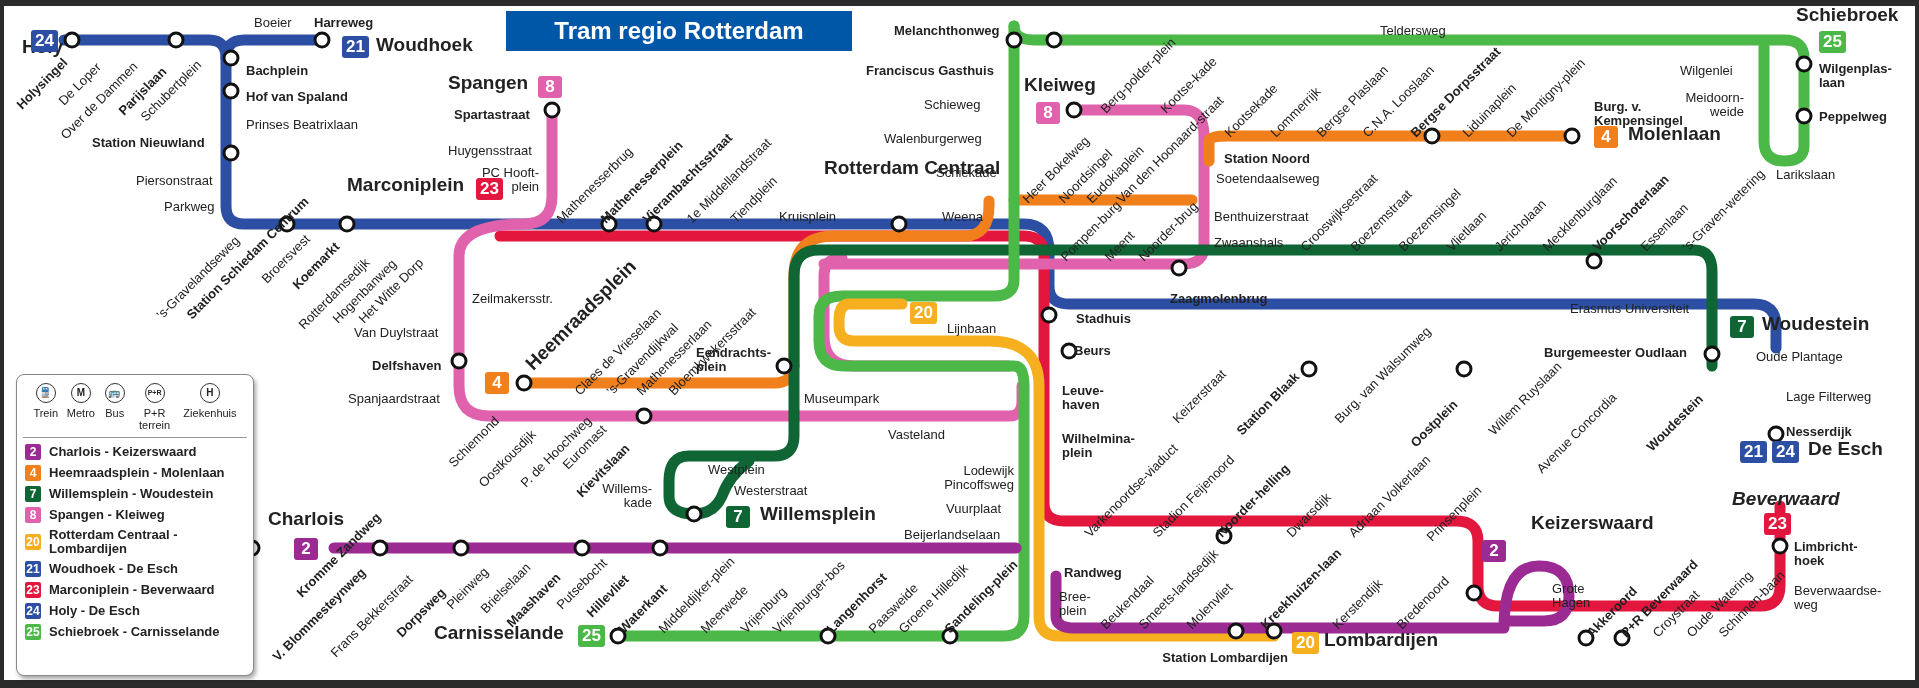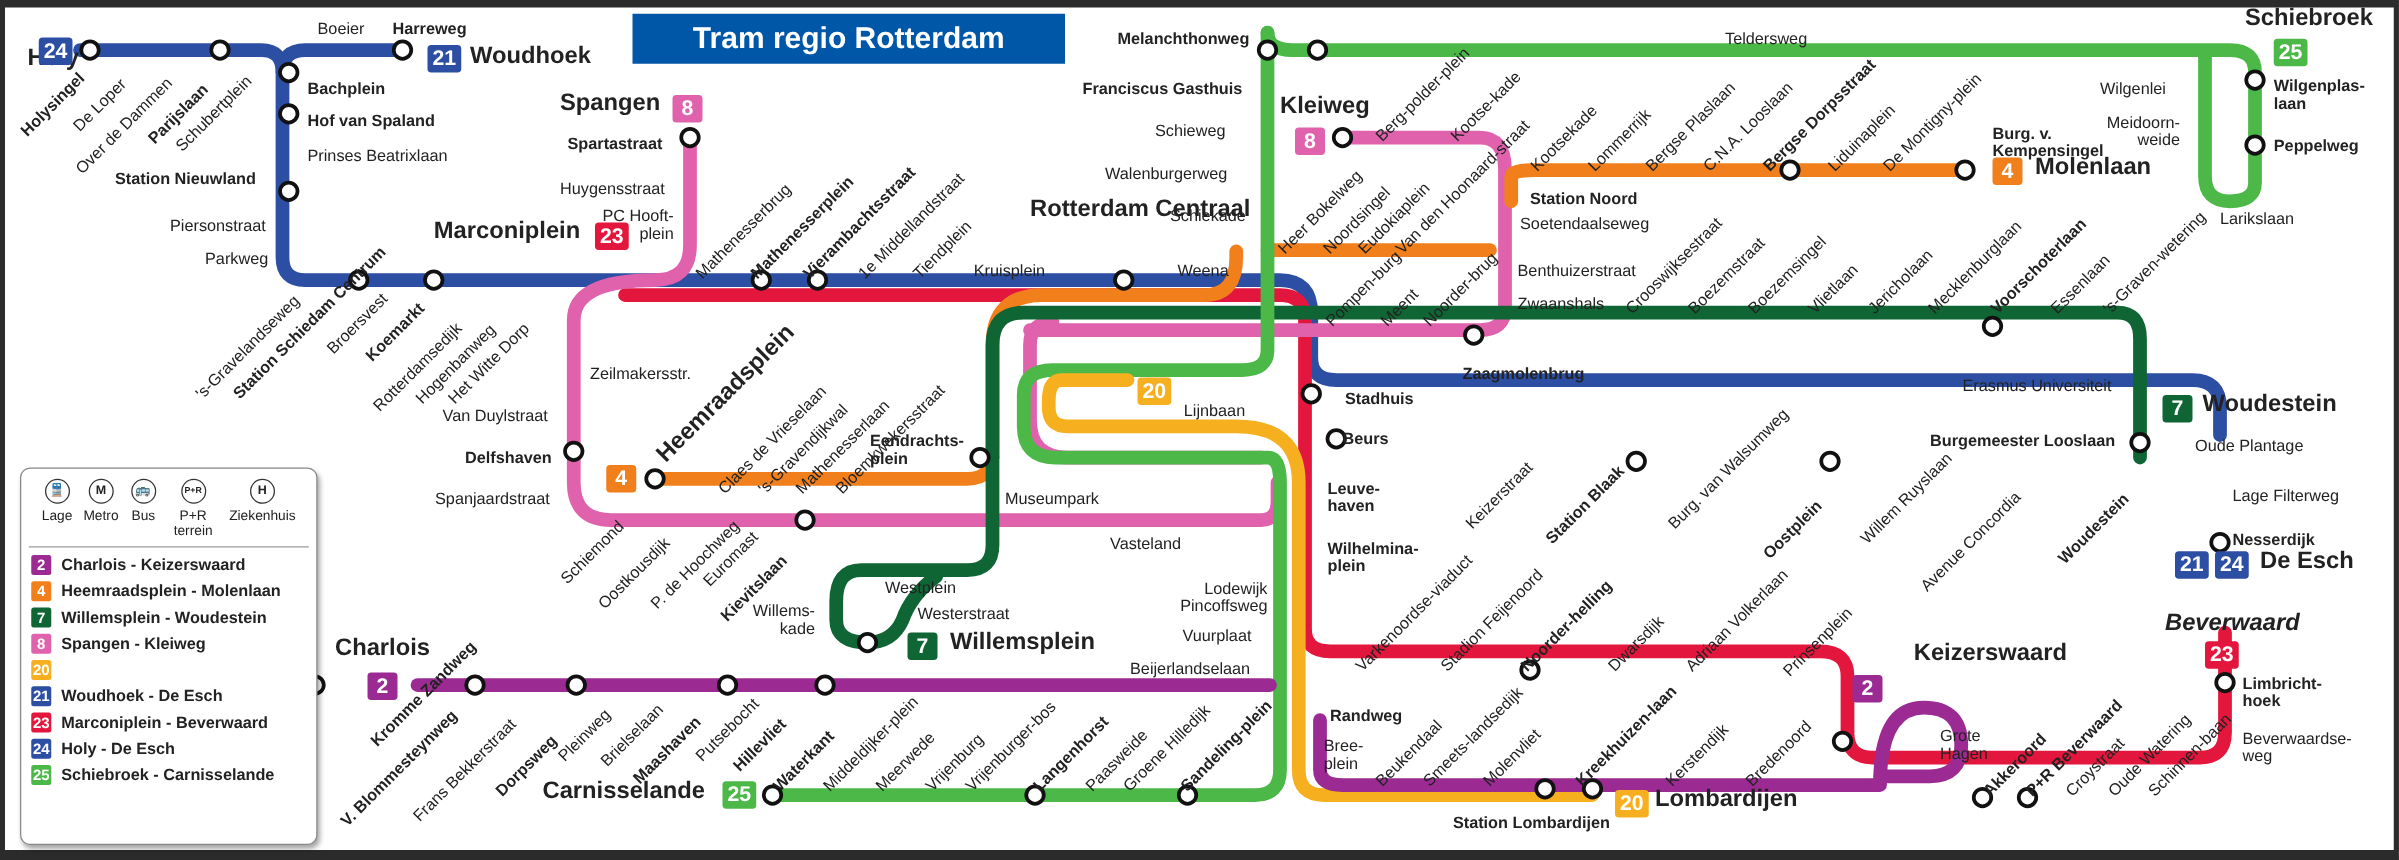--- a/index.html
+++ b/index.html
@@ -168,21 +168,21 @@
   <div class="lbl b" style="left:1815px;top:56px;width:70px;white-space:normal;">Wilgenplas-laan</div>
   <div class="lbl b" style="left:1815px;top:104px;">Peppelweg</div>
   <div class="lbl" style="left:1772px;top:162px;">Larikslaan</div>
   <div class="lbl b" style="left:1590px;top:94px;width:100px;white-space:normal;">Burg. v. Kempensingel</div>
   <div class="lbl b" style="left:1220px;top:146px;">Station Noord</div>
   <div class="lbl" style="left:1212px;top:166px;">Soetendaalseweg</div>
   <div class="lbl" style="left:1210px;top:204px;">Benthuizerstraat</div>
   <div class="lbl" style="left:1210px;top:230px;">Zwaanshals</div>
   <div class="lbl b" style="left:1166px;top:286px;">Zaagmolenbrug</div>
   <div class="lbl" style="left:1566px;top:296px;">Erasmus Universiteit</div>
-  <div class="lbl b" style="left:1540px;top:340px;">Burgemeester Looslaan</div>
+  <div class="lbl b" style="left:1540px;top:340px;">Burgemeester Oudlaan</div>
   <div class="lbl" style="left:1752px;top:344px;">Oude Plantage</div>
   <div class="lbl" style="left:1782px;top:384px;">Lage Filterweg</div>
   <div class="lbl b" style="left:1782px;top:419px;">Nesserdijk</div>
   <div class="lbl b" style="left:1072px;top:306px;">Stadhuis</div>
   <div class="lbl b" style="left:1070px;top:338px;">Beurs</div>
   <div class="lbl b" style="left:1058px;top:378px;width:50px;white-space:normal;">Leuve-haven</div>
   <div class="lbl b" style="left:1058px;top:426px;width:80px;white-space:normal;">Wilhelmina-plein</div>
   <div class="lbl" style="left:468px;top:286px;">Zeilmakersstr.</div>
   <div class="lbl" style="left:350px;top:320px;">Van Duylstraat</div>
   <div class="lbl b" style="left:368px;top:353px;">Delfshaven</div>
@@ -295,21 +295,21 @@
   <div class="lbl b rot" style="left:1590px;top:620px;">Akkeroord</div>
   <div class="lbl b rot" style="left:1624px;top:620px;">P+R Beverwaard</div>
   <div class="lbl rot" style="left:1656px;top:620px;">Croystraat</div>
   <div class="lbl rot" style="left:1690px;top:620px;">Oude Watering</div>
   <div class="lbl rot" style="left:1722px;top:620px;">Schinnen-baan</div>
 
   <div class="legend">
     <div class="legend-icons">
       <div class="legend-icon-item">
         <span class="icon">🚆</span>
-        <span>Lage</span>
+        <span>Trein</span>
       </div>
       <div class="legend-icon-item">
         <span class="icon">M</span>
         <span>Metro</span>
       </div>
       <div class="legend-icon-item">
         <span class="icon">🚌</span>
         <span>Bus</span>
       </div>
       <div class="legend-icon-item" style="width:40px;">
@@ -333,20 +333,21 @@
       <div class="legend-line">
           <span class="lb" style="background:#0f6534">7</span>
           <span>Willemsplein - Woudestein</span>
         </div>
       <div class="legend-line">
           <span class="lb" style="background:#e062ad">8</span>
           <span>Spangen - Kleiweg</span>
         </div>
       <div class="legend-line">
           <span class="lb" style="background:#f6b01f">20</span>
+          <span>Rotterdam Centraal - Lombardijen</span>
         </div>
       <div class="legend-line">
           <span class="lb" style="background:#2d4fa3">21</span>
           <span>Woudhoek - De Esch</span>
         </div>
       <div class="legend-line">
           <span class="lb" style="background:#e3173e">23</span>
           <span>Marconiplein - Beverwaard</span>
         </div>
       <div class="legend-line">

